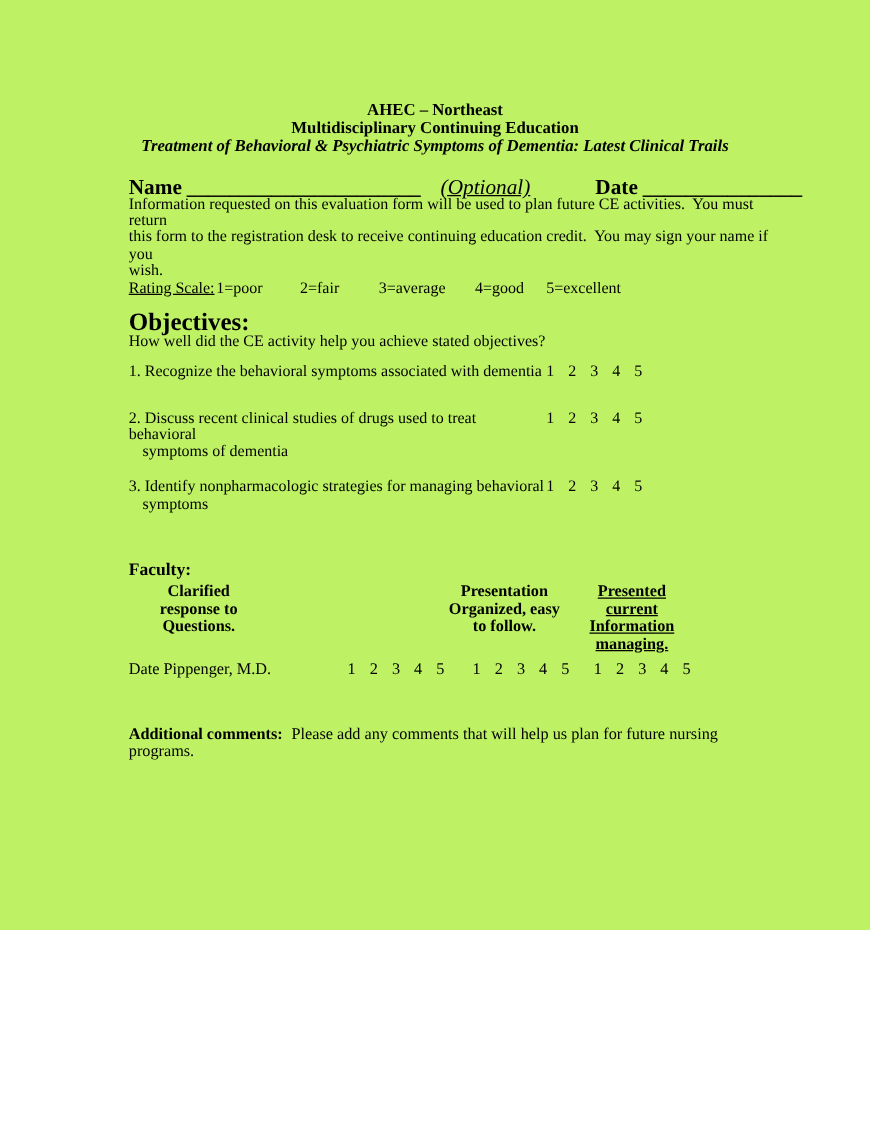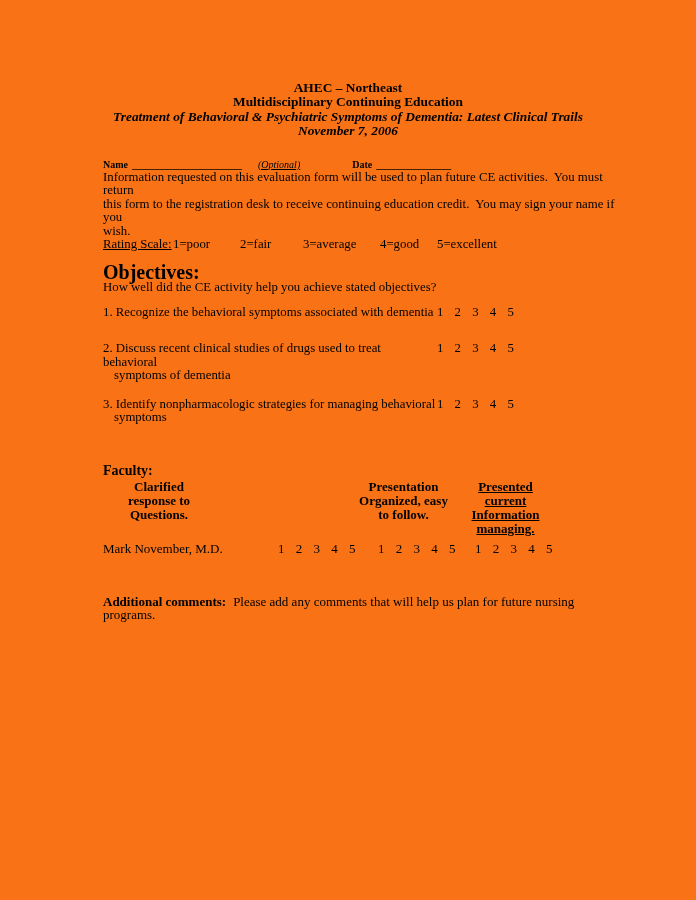--- a/index.html
+++ b/index.html
@@ -1,33 +1,33 @@
 <!DOCTYPE html>
 <html><head>
 <meta charset="utf-8">
 <style>
   html, body { margin: 0; padding: 0; background: #ffffff; }
   .page {
-    width: 696px; height: 900px;
-    background: #f97316;
+    width: 696px; height: 744px;
+    background: #bef264;
     color: #000000;
     font-family: "Liberation Serif", "DejaVu Serif", serif;
     font-size: 12.8px;
     line-height: 13.4px;
     position: relative;
     overflow: hidden;
   }
   .content { padding: 81px 100px 0 103px; width: 493px; }
   .italic { font-style: italic; }
 
   
   .doc-header { text-align: center; font-weight: bold; font-size: 13.4px; line-height: 14.4px; width: 490px; }
 
   
-  .name-line { display: flex; align-items: baseline; margin-top: 19px; font-size: 10px; white-space: pre; }
+  .name-line { display: flex; align-items: baseline; margin-top: 19px; font-size: 17px; white-space: pre; }
   .name-line .lbl { font-weight: bold; margin-right: 4px; }
   .name-line .blank { font-weight: bold; letter-spacing: 0; }
   .name-line .optional { font-style: italic; margin-left: 16px; text-decoration: underline; }
   .name-line .date-lbl { margin-left: 52px; }
 
   
   .intro { margin: 0; width: 520px; white-space: pre-wrap; }
 
   
   .rating-line { white-space: nowrap; }
@@ -67,21 +67,20 @@
 </head>
 <body>
 
 <div class="page">
   <div class="content">
 
     <div class="doc-header">
       <div>AHEC – Northeast</div>
       <div>Multidisciplinary Continuing Education</div>
       <div class="italic">Treatment of Behavioral &amp; Psychiatric Symptoms of Dementia: Latest Clinical Trails</div>
-      <div class="italic">November 7, 2006</div>
     </div>
 
     <div class="name-line">
       <span class="lbl">Name</span>
       <span class="blank">______________________</span>
       <span class="optional">(Optional)</span>
       <span class="lbl date-lbl">Date</span>
       <span class="blank">_______________</span>
     </div>
 
@@ -137,21 +136,21 @@
         </div>
         <div class="fac-col c3">
           <div>Presented</div>
           <div>current</div>
           <div>Information</div>
           <div>managing.</div>
         </div>
       </div>
 
       <div class="fac-row">
-        <span class="fac-name">Mark November, M.D.</span>
+        <span class="fac-name">Date Pippenger, M.D.</span>
         <span class="scale g1">1 2 3 4 5</span>
         <span class="scale g2">1 2 3 4 5</span>
         <span class="scale g3">1 2 3 4 5</span>
       </div>
     </div>
 
     <p class="comments">
       <span class="lbl">Additional comments:</span><span>Please add any comments that will help us plan for future nursing programs.</span>
     </p>
 

